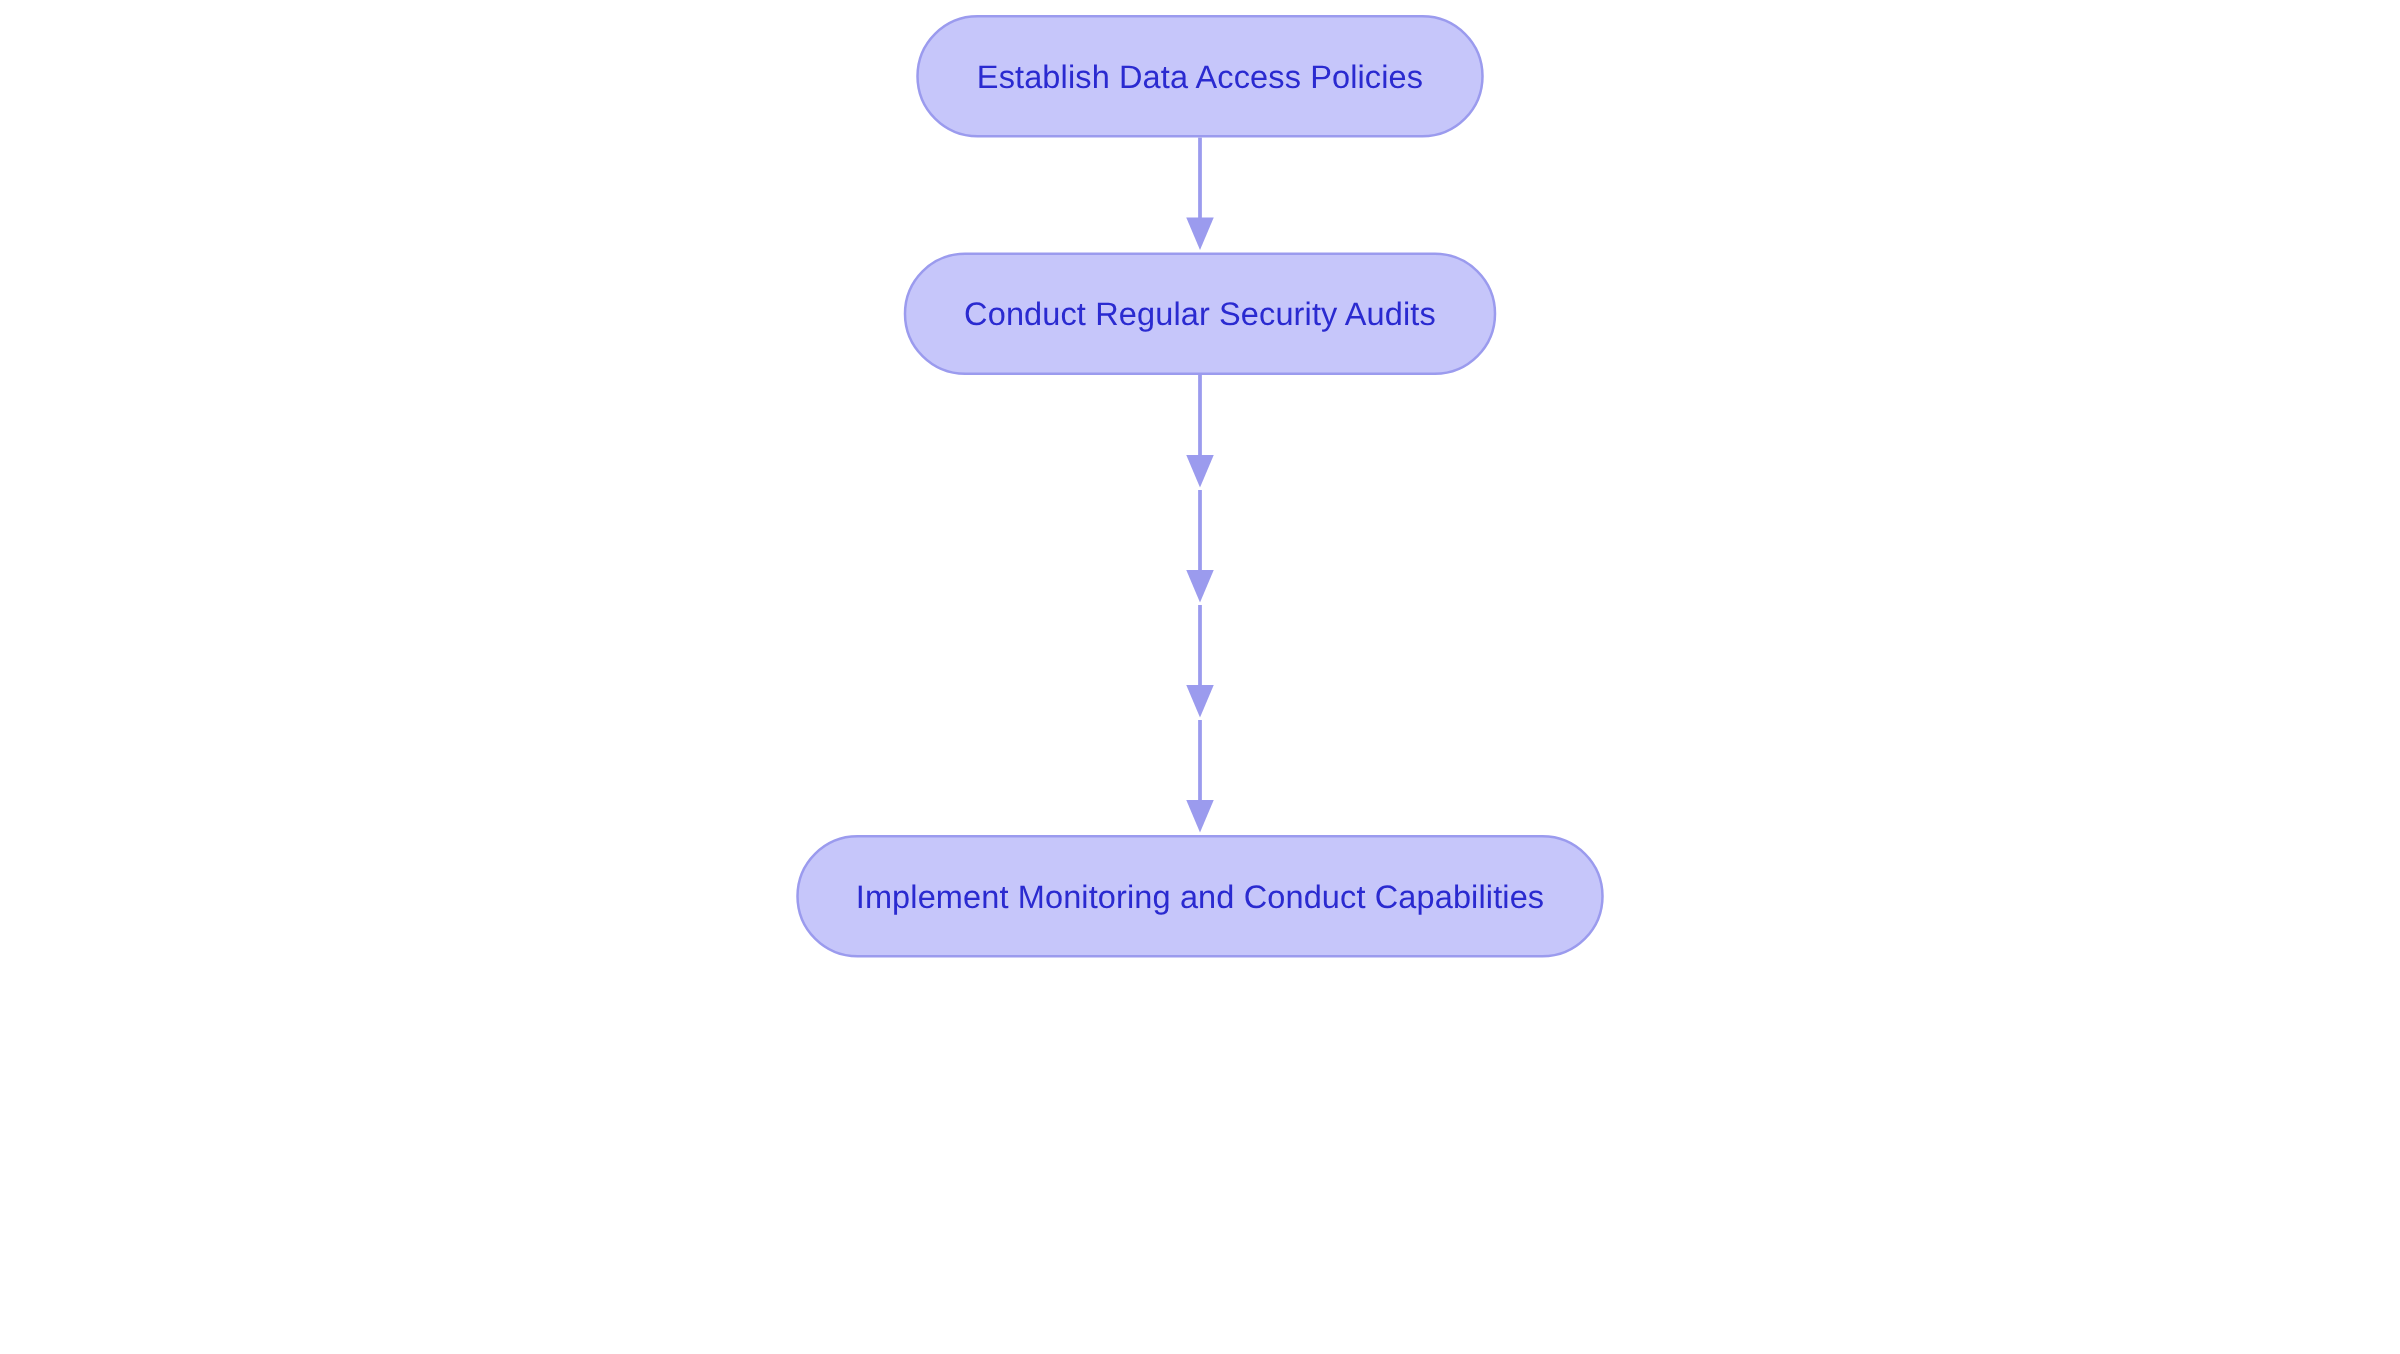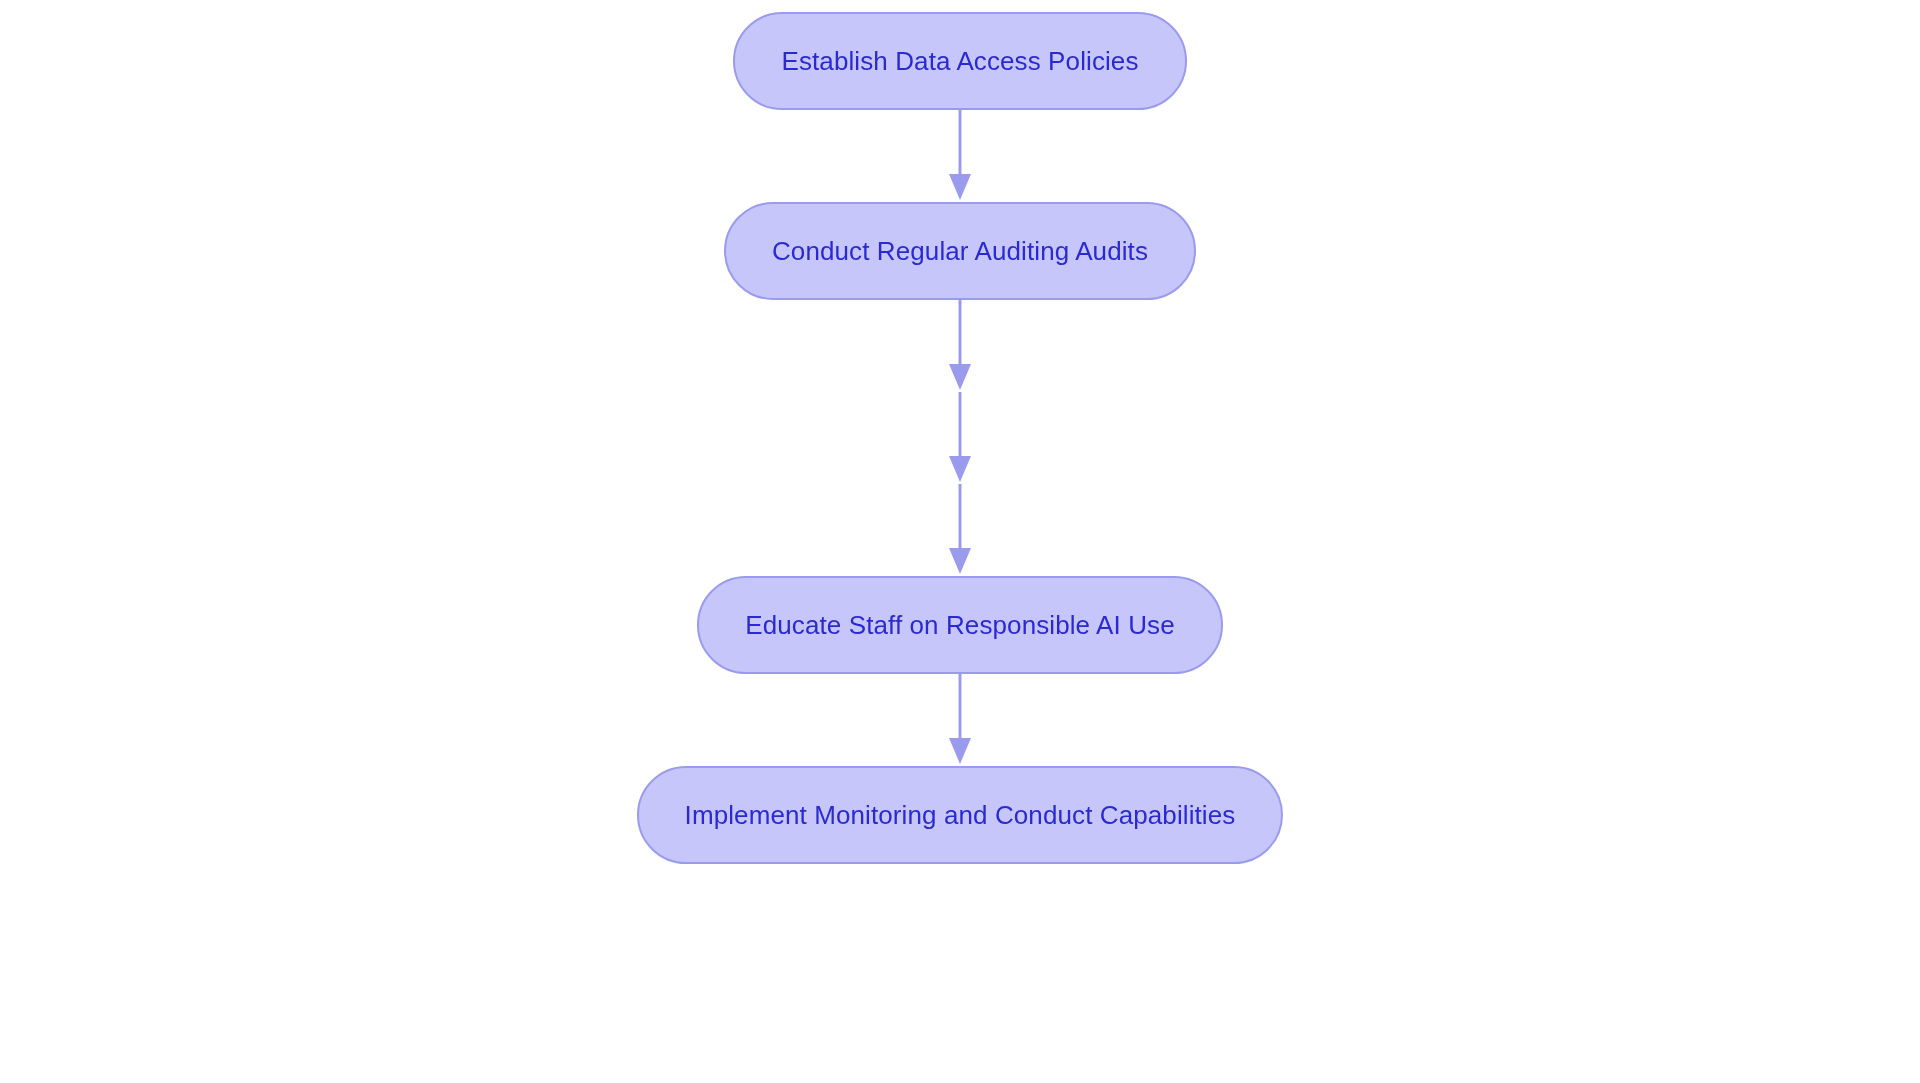--- a/index.html
+++ b/index.html
@@ -86,21 +86,21 @@
     <div class="connector">
       <svg viewBox="0 0 40 92" xmlns="http://www.w3.org/2000/svg" aria-hidden="true">
         <g>
           <line x1="20" y1="0" x2="20" y2="72" stroke="#9b9bee" stroke-width="3"></line>
           <polygon points="20,90 9,64 31,64" fill="#9b9bee"></polygon>
         </g>
       </svg>
     </div>
 
     <div class="node">
-      <span class="node-label">Conduct Regular Auditing Audits</span>
+      <span class="node-label">Conduct Regular Security Audits</span>
     </div>
 
     <div class="connector">
       <svg viewBox="0 0 40 92" xmlns="http://www.w3.org/2000/svg" aria-hidden="true">
         <g>
           <line x1="20" y1="0" x2="20" y2="72" stroke="#9b9bee" stroke-width="3"></line>
           <polygon points="20,90 9,64 31,64" fill="#9b9bee"></polygon>
         </g>
       </svg>
     </div>
@@ -118,23 +118,20 @@
 
     <div class="connector">
       <svg viewBox="0 0 40 92" xmlns="http://www.w3.org/2000/svg" aria-hidden="true">
         <g>
           <line x1="20" y1="0" x2="20" y2="72" stroke="#9b9bee" stroke-width="3"></line>
           <polygon points="20,90 9,64 31,64" fill="#9b9bee"></polygon>
         </g>
       </svg>
     </div>
 
-    <div class="node">
-      <span class="node-label">Educate Staff on Responsible AI Use</span>
-    </div>
 
     <div class="connector">
       <svg viewBox="0 0 40 92" xmlns="http://www.w3.org/2000/svg" aria-hidden="true">
         <g>
           <line x1="20" y1="0" x2="20" y2="72" stroke="#9b9bee" stroke-width="3"></line>
           <polygon points="20,90 9,64 31,64" fill="#9b9bee"></polygon>
         </g>
       </svg>
     </div>
 

